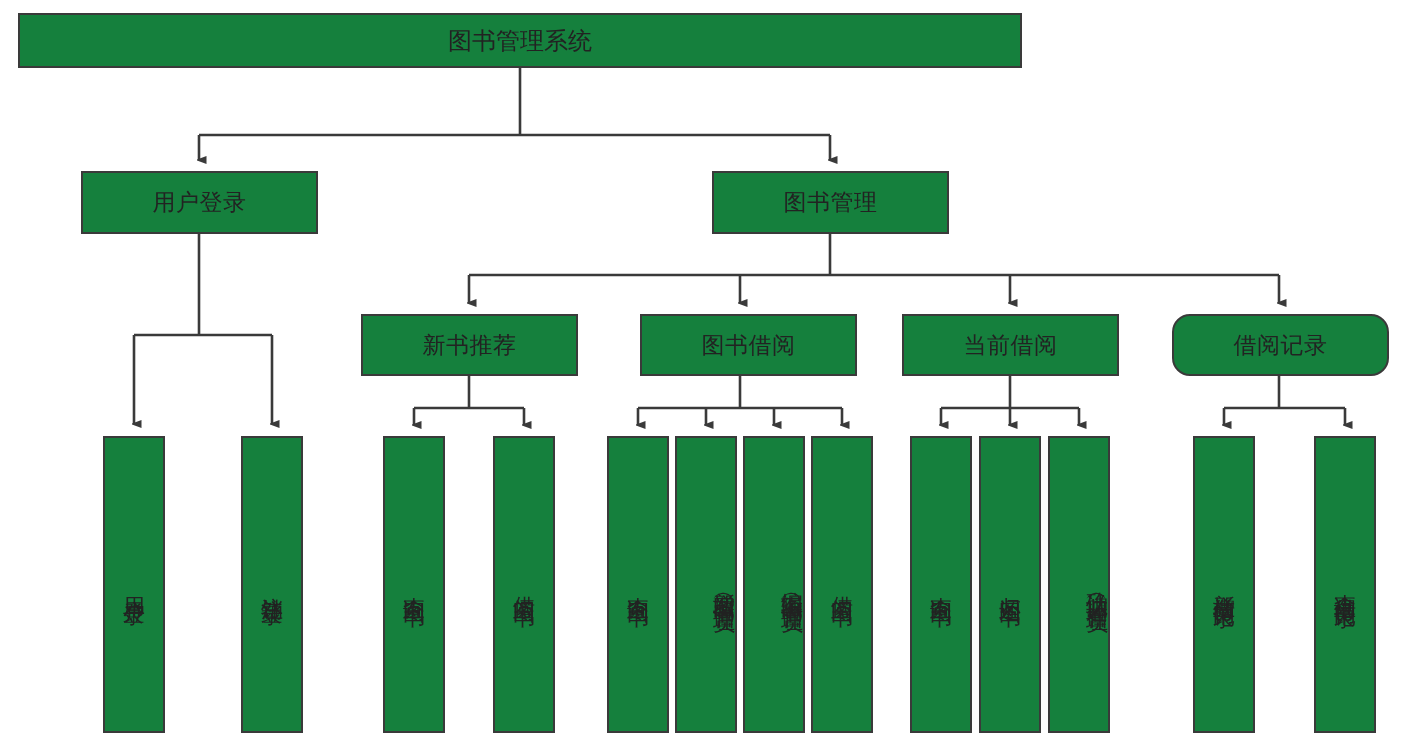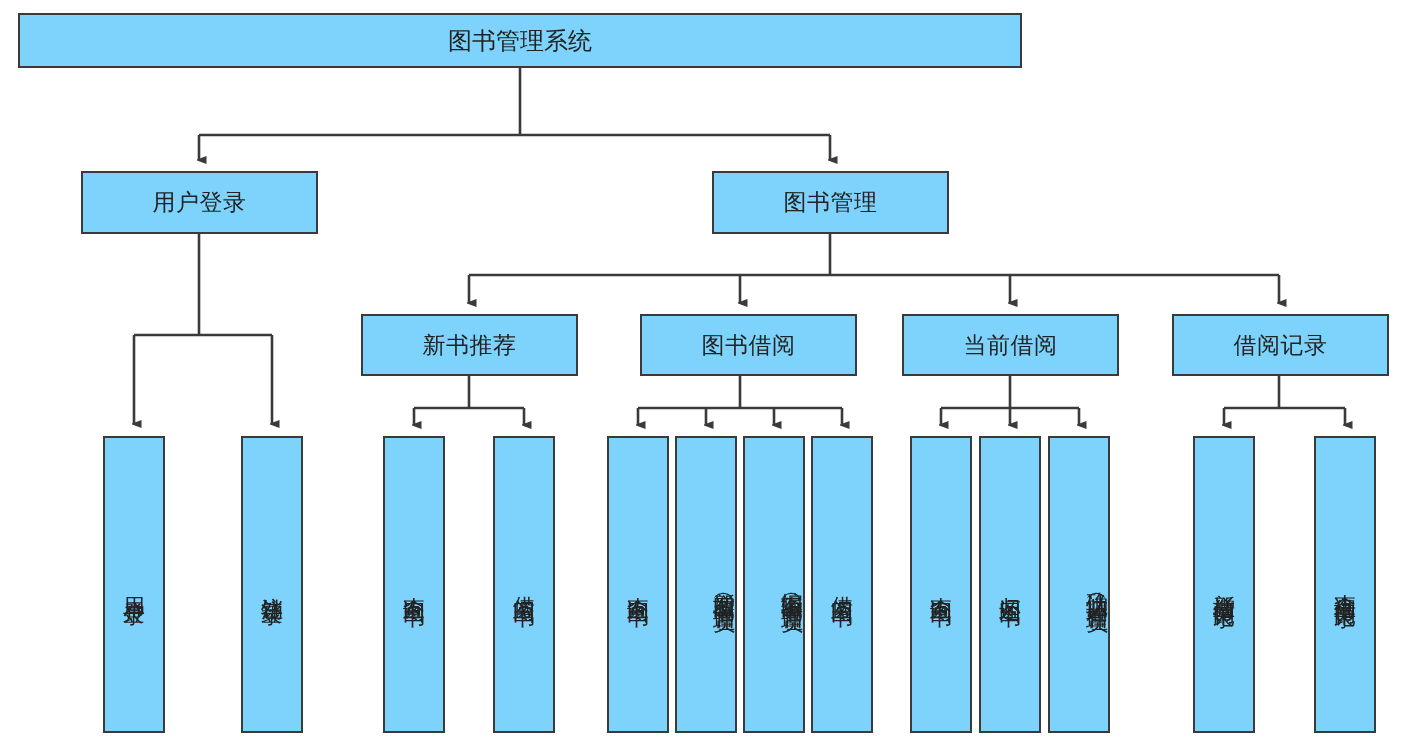--- a/index.html
+++ b/index.html
@@ -14,21 +14,21 @@
     position: relative;
     width: 1405px;
     height: 747px;
     background: #ffffff;
     overflow: hidden;
   }
   .node {
     position: absolute;
     box-sizing: border-box;
     border: 2px solid #3a3a3a;
-    background: #7dd3fc;
+    background: #15803d;
     display: flex;
     align-items: center;
     justify-content: center;
     color: #222222;
     line-height: 1.0;
   }
   .node.horiz {
     font-size: 23px;
     letter-spacing: 0.5px;
   }
@@ -139,21 +139,21 @@
 
   <div class="node horiz" style="left:712px; top:171px; width:237px; height:63px;">
     <span class="lbl">图书管理</span>
   </div>
   <div class="node horiz" style="left:632px; top:314px; width:217px; height:62px;margin-left:8px;">
     <span class="lbl">图书借阅</span>
   </div>
   <div class="node horiz" style="left:902px; top:314px; width:217px; height:62px;">
     <span class="lbl">当前借阅</span>
   </div>
-  <div class="node horiz" style="left:1172px; top:314px; width:217px; height:62px;">
+  <div class="node horiz" style="left:1172px; top:314px; width:217px; height:62px;border-radius:18px;">
     <span class="lbl">借阅记录</span>
   </div>
 
   <div class="node leaf short" style="left:103px; top:436px; width:62px; height:297px;">
     <span class="lbl">用户登录</span>
   </div>
   <div class="node leaf short" style="left:241px; top:436px; width:62px; height:297px;">
     <span class="lbl">注销登录</span>
   </div>
 

